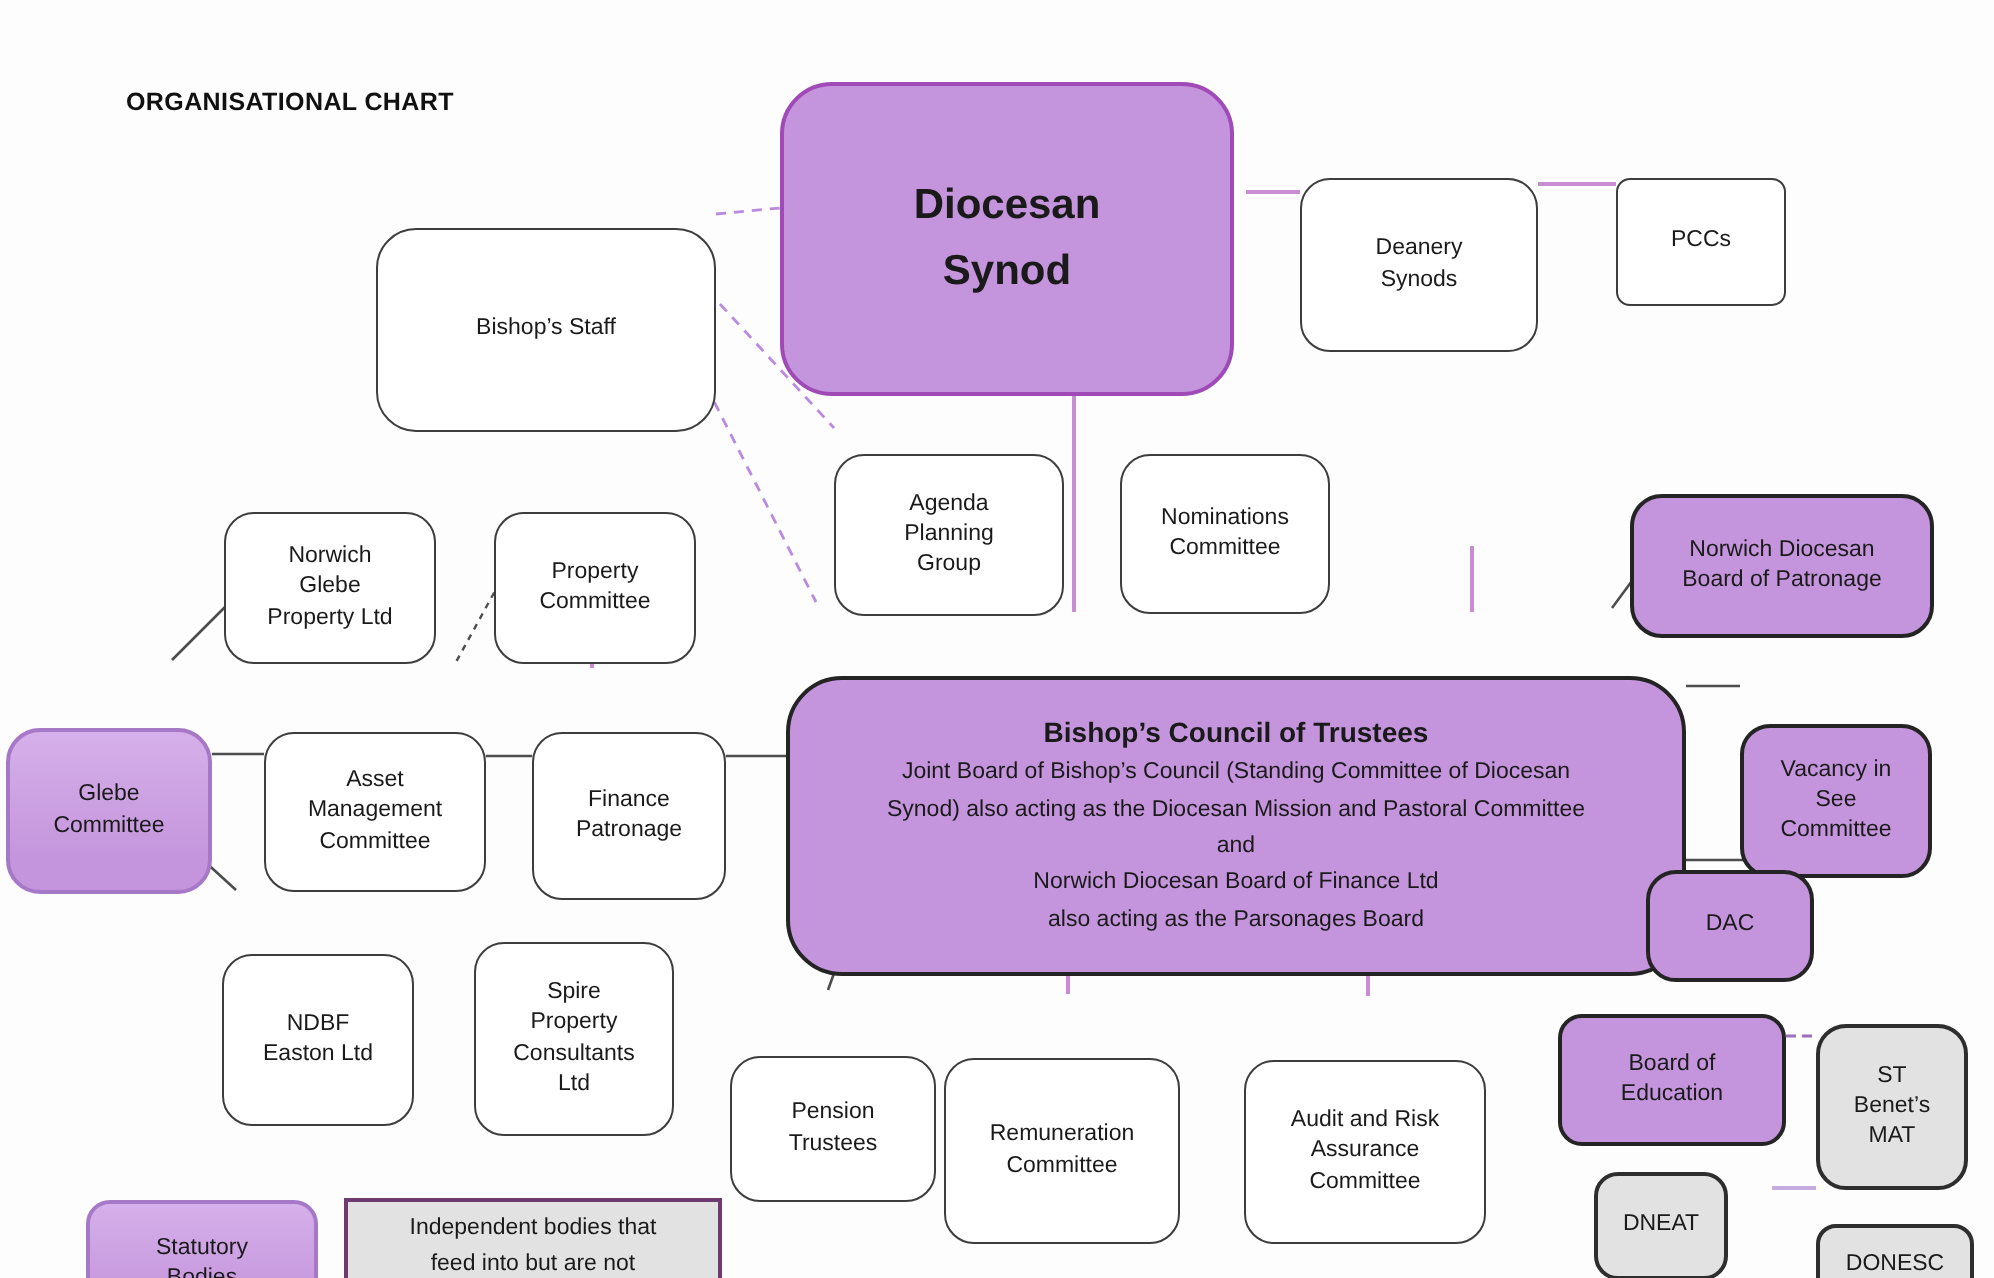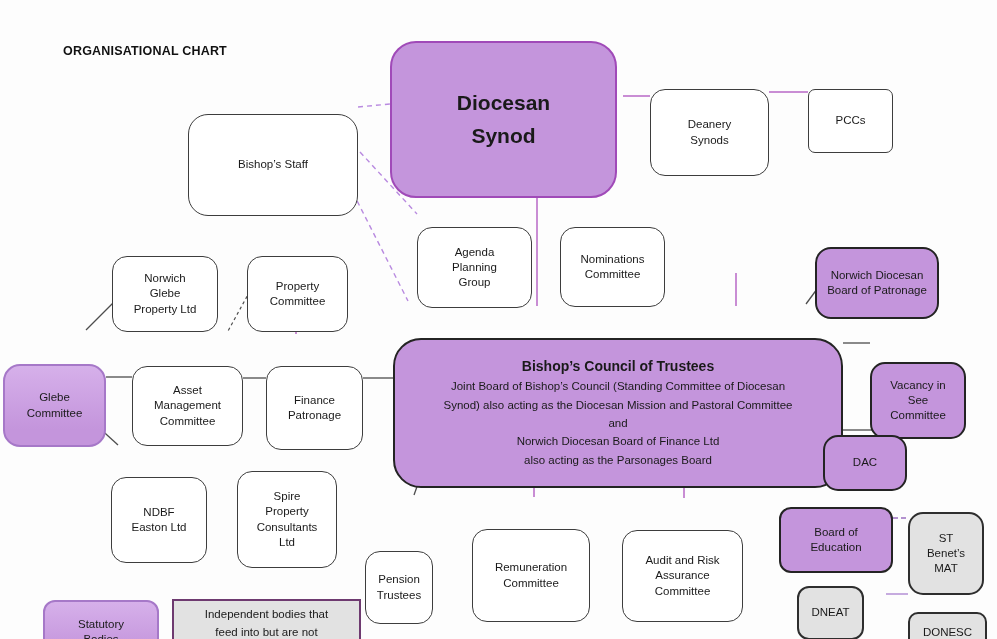--- a/index.html
+++ b/index.html
@@ -109,21 +109,21 @@
 
   <div class="box" style="left:417px;top:194px;width:115px;height:81px">
     <span class="lbl">Agenda
 Planning
 Group</span>
   </div>
   <div class="box" style="left:560px;top:194px;width:105px;height:80px">
     <span class="lbl">Nominations
 Committee</span>
   </div>
-  <div class="box purple" style="left:815px;top:214px;width:124px;height:72px;border-radius:16px">
+  <div class="box purple" style="left:815px;top:214px;width:152px;height:72px;border-radius:16px">
     <span class="lbl">Norwich Diocesan
 Board of Patronage</span>
   </div>
 
   <div class="box purple council" style="left:393px;top:305px;width:450px;height:150px">
     <div class="c-title">Bishop’s Council of Trustees</div>
     <div class="c-body">Joint Board of Bishop’s Council (Standing Committee of Diocesan
 Synod) also acting as the Diocesan Mission and Pastoral Committee
 and
 Norwich Diocesan Board of Finance Ltd
@@ -165,21 +165,21 @@
     <span class="lbl">NDBF
 Easton Ltd</span>
   </div>
   <div class="box" style="left:237px;top:438px;width:100px;height:97px">
     <span class="lbl">Spire
 Property
 Consultants
 Ltd</span>
   </div>
 
-  <div class="box" style="left:365px;top:518px;width:68px;height:73px">
+  <div class="box" style="left:365px;top:495px;width:103px;height:73px">
     <span class="lbl">Pension
 Trustees</span>
   </div>
   <div class="box" style="left:472px;top:496px;width:118px;height:93px">
     <span class="lbl">Remuneration
 Committee</span>
   </div>
   <div class="box" style="left:622px;top:497px;width:121px;height:92px">
     <span class="lbl">Audit and Risk
 Assurance

